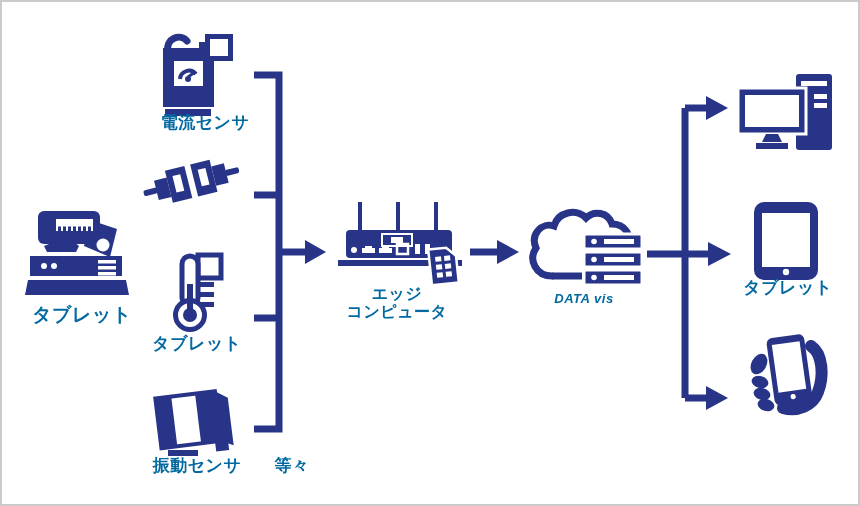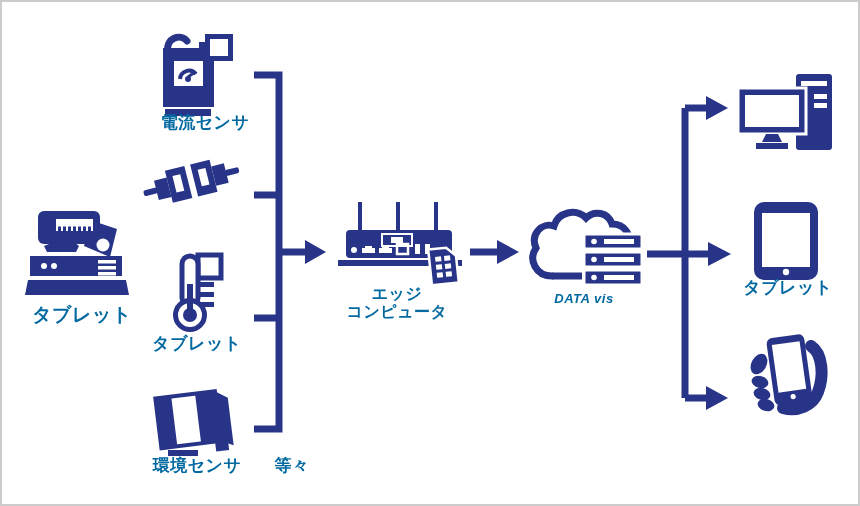--- a/index.html
+++ b/index.html
@@ -129,21 +129,21 @@
       <rect x="6" y="10" width="60" height="50" fill="#ffffff" stroke="#273488" stroke-width="4"></rect>
       <g fill="#273488">
         <rect x="6" y="10" width="16" height="50"></rect>
         <rect x="46" y="10" width="20" height="50"></rect>
         <polygon points="66,10 78,18 78,66 66,60"></polygon>
         <rect x="60" y="60" width="13" height="10"></rect>
       </g>
     </g>
     <rect x="16" y="66" width="30" height="6" fill="#273488"></rect>
   </svg>
-  <div class="label" style="left:133px;top:454px;width:124px">環境センサ</div>
+  <div class="label" style="left:133px;top:454px;width:124px">振動センサ</div>
   <div class="label" style="left:262px;top:454px;width:56px">等々</div>
 
   <svg class="abs" style="left:336px;top:200px" width="128" height="84" viewBox="0 0 128 84">
     <g fill="#273488">
       <rect x="20" y="0" width="4" height="30"></rect>
       <rect x="58" y="0" width="4" height="30"></rect>
       <rect x="96" y="0" width="4" height="30"></rect>
       <rect x="8" y="28" width="106" height="28" rx="4"></rect>
       <rect x="0" y="58" width="124" height="6"></rect>
     </g>

